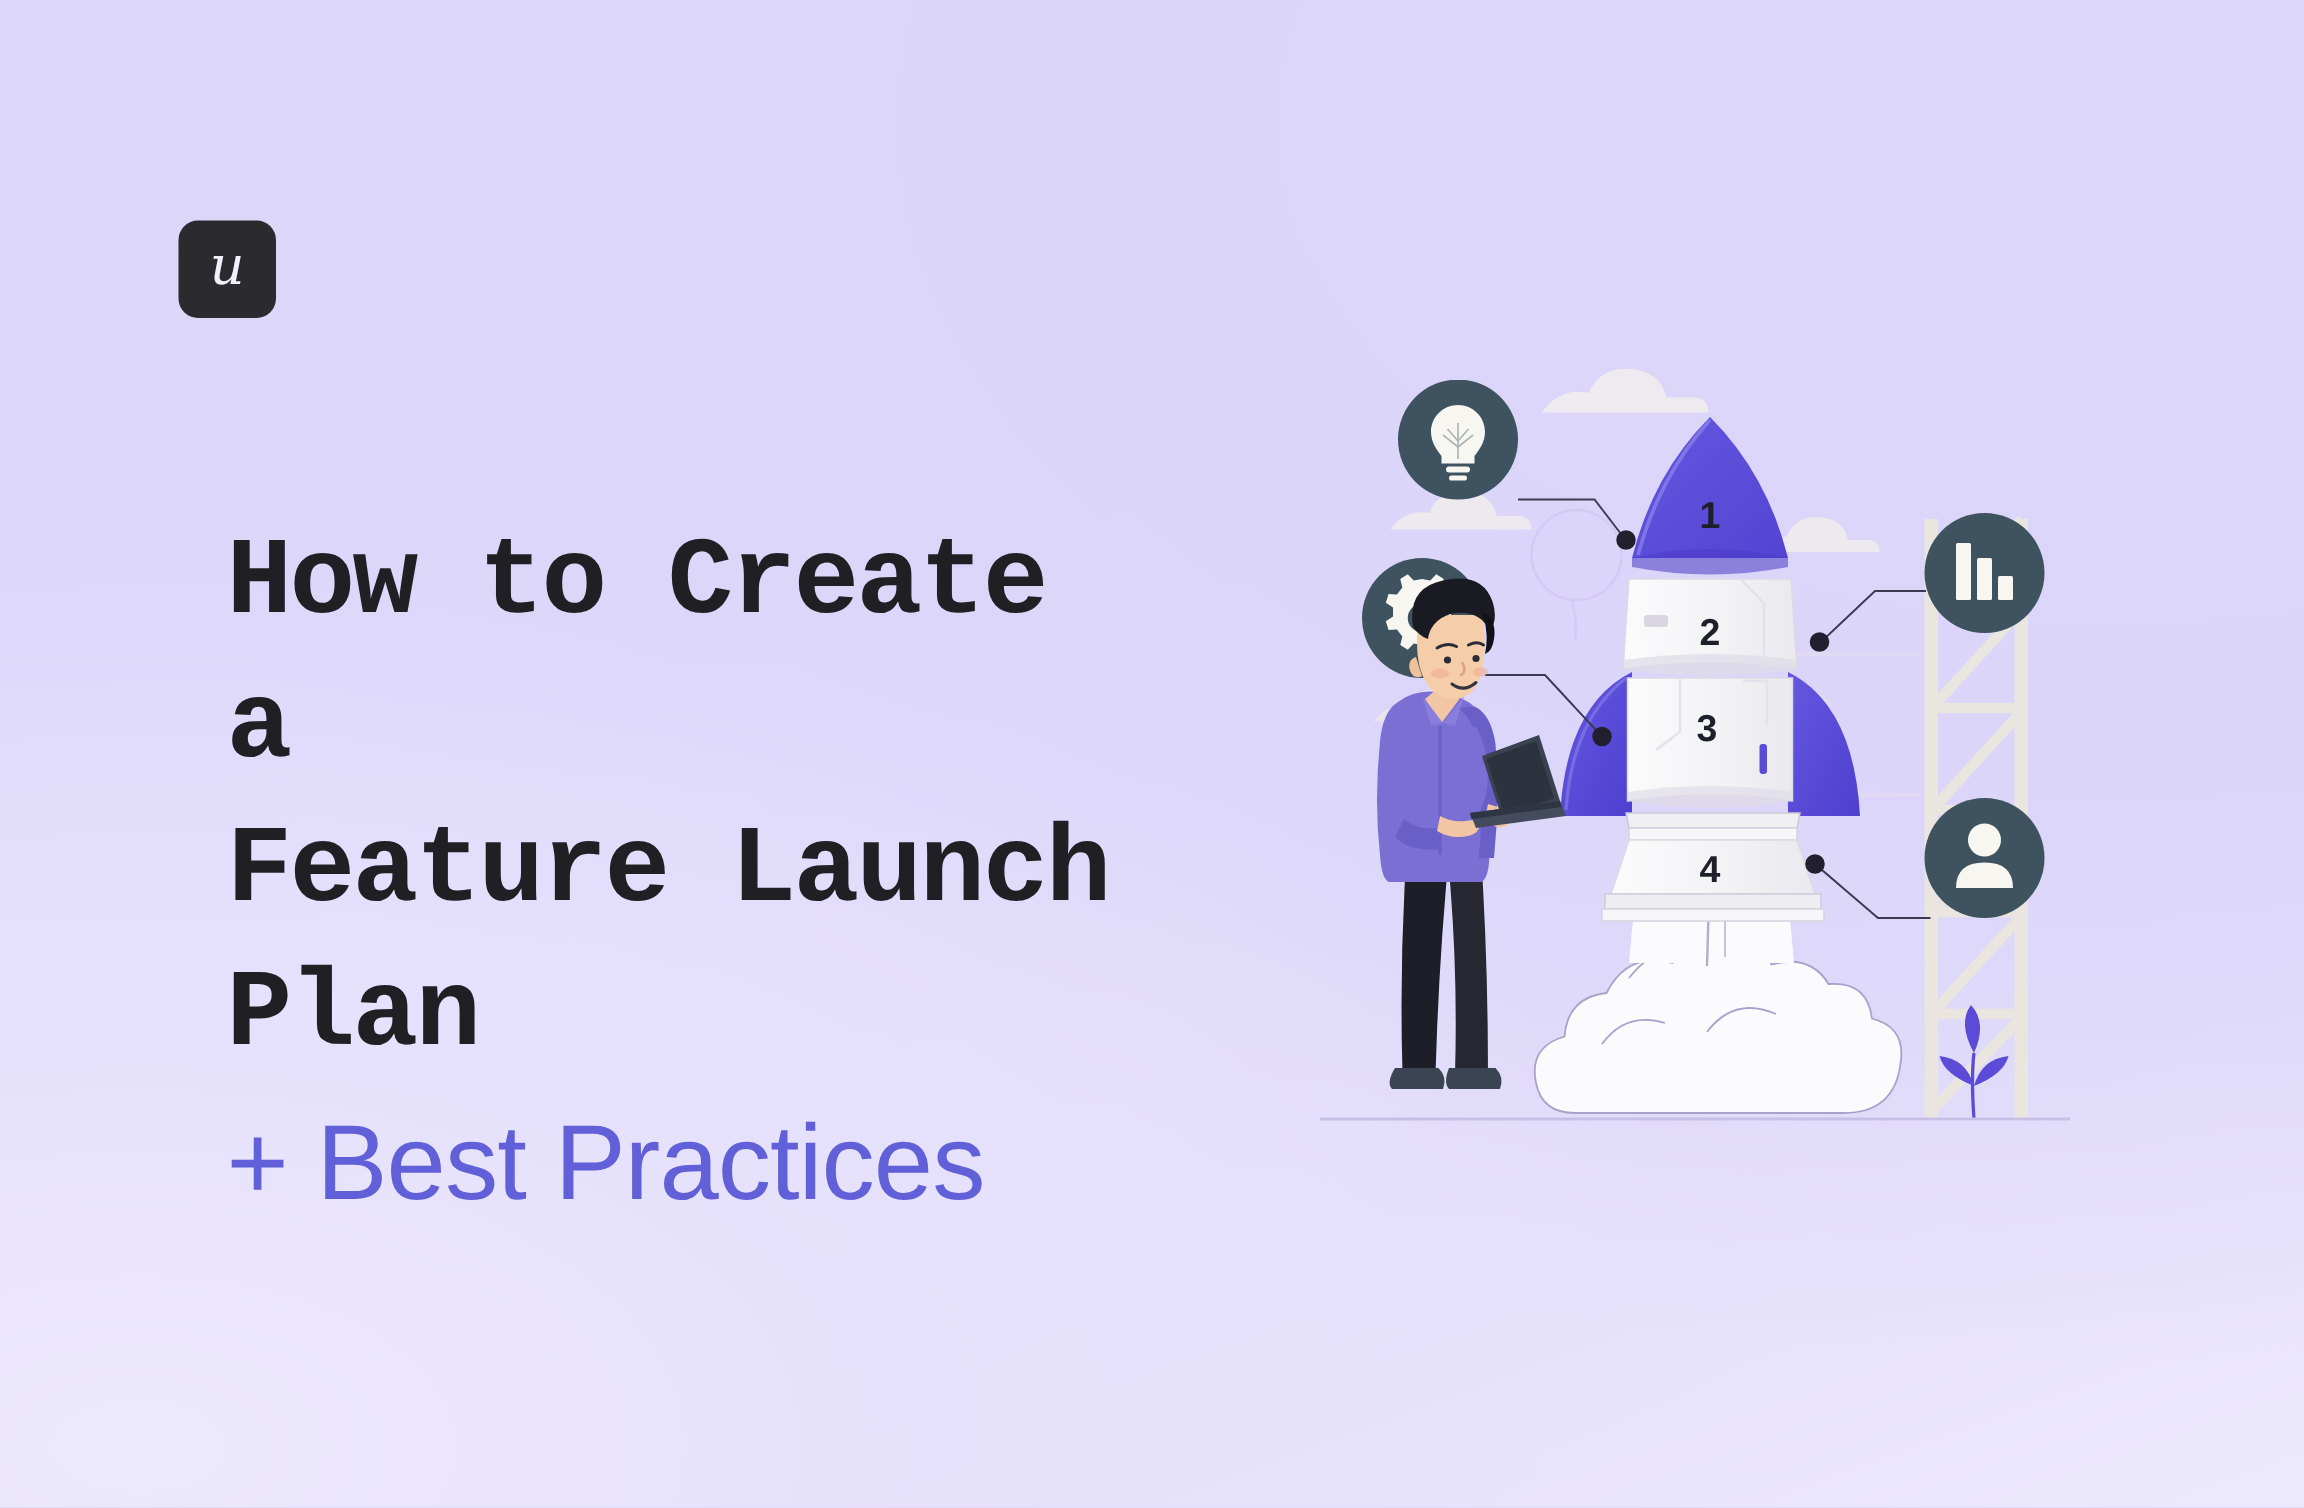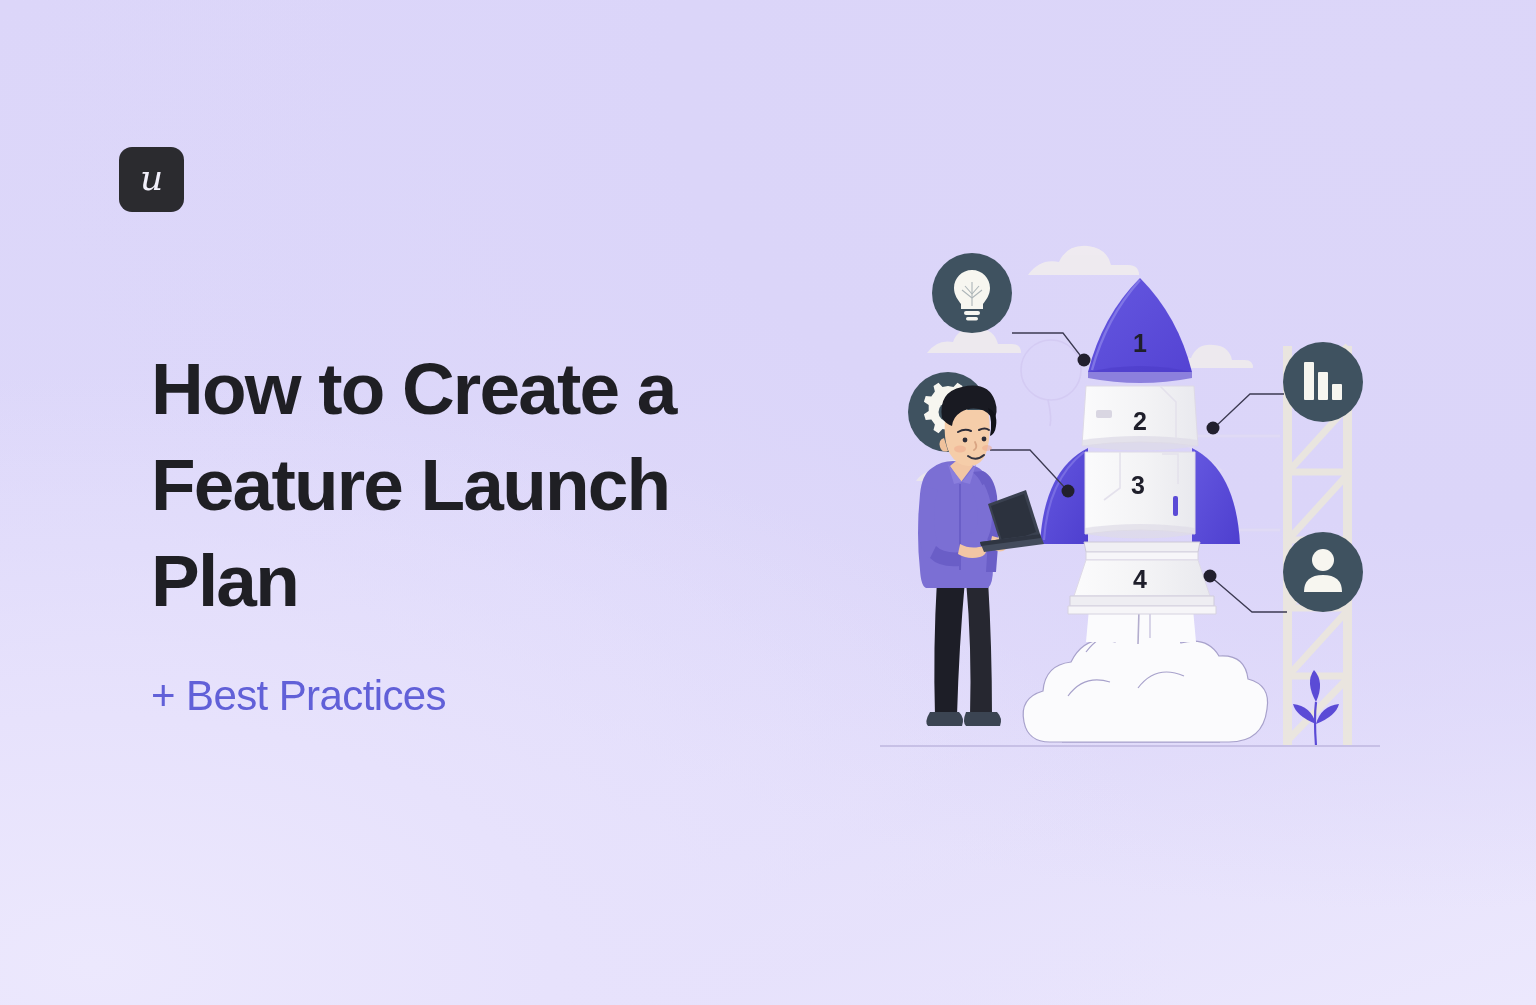--- a/index.html
+++ b/index.html
@@ -61,24 +61,25 @@
     top: 341px;
     width: 620px;
   }
   .headline {
     font-size: 73px;
     line-height: 96px;
     font-weight: 700;
     letter-spacing: -1.8px;
     color: #1f1f24;
     white-space: pre-line;
+    font-family: Liberation Mono, monospace;
   }
   .subline {
-    margin-top: 36px;
-    font-size: 42px;
+    margin-top: 20px;
+    font-size: 71px;
     line-height: 62px;
     font-weight: 400;
     letter-spacing: -0.6px;
     color: #6160d8;
   }
 
   
   .illustration {
     position: absolute;
     left: 880px;

